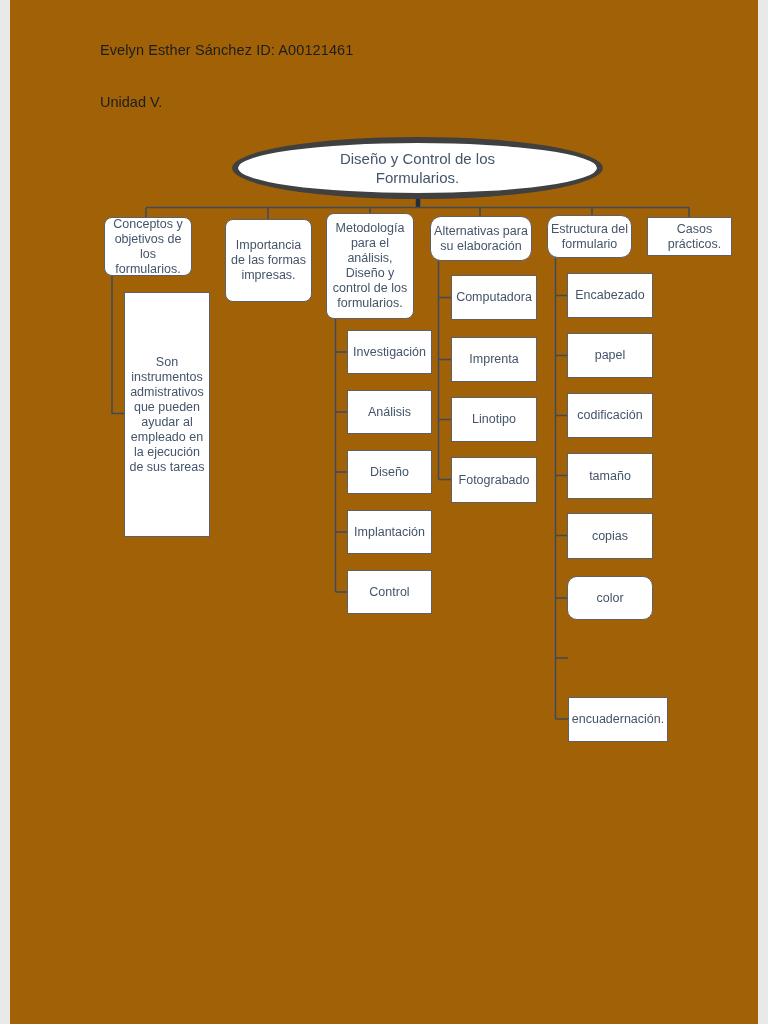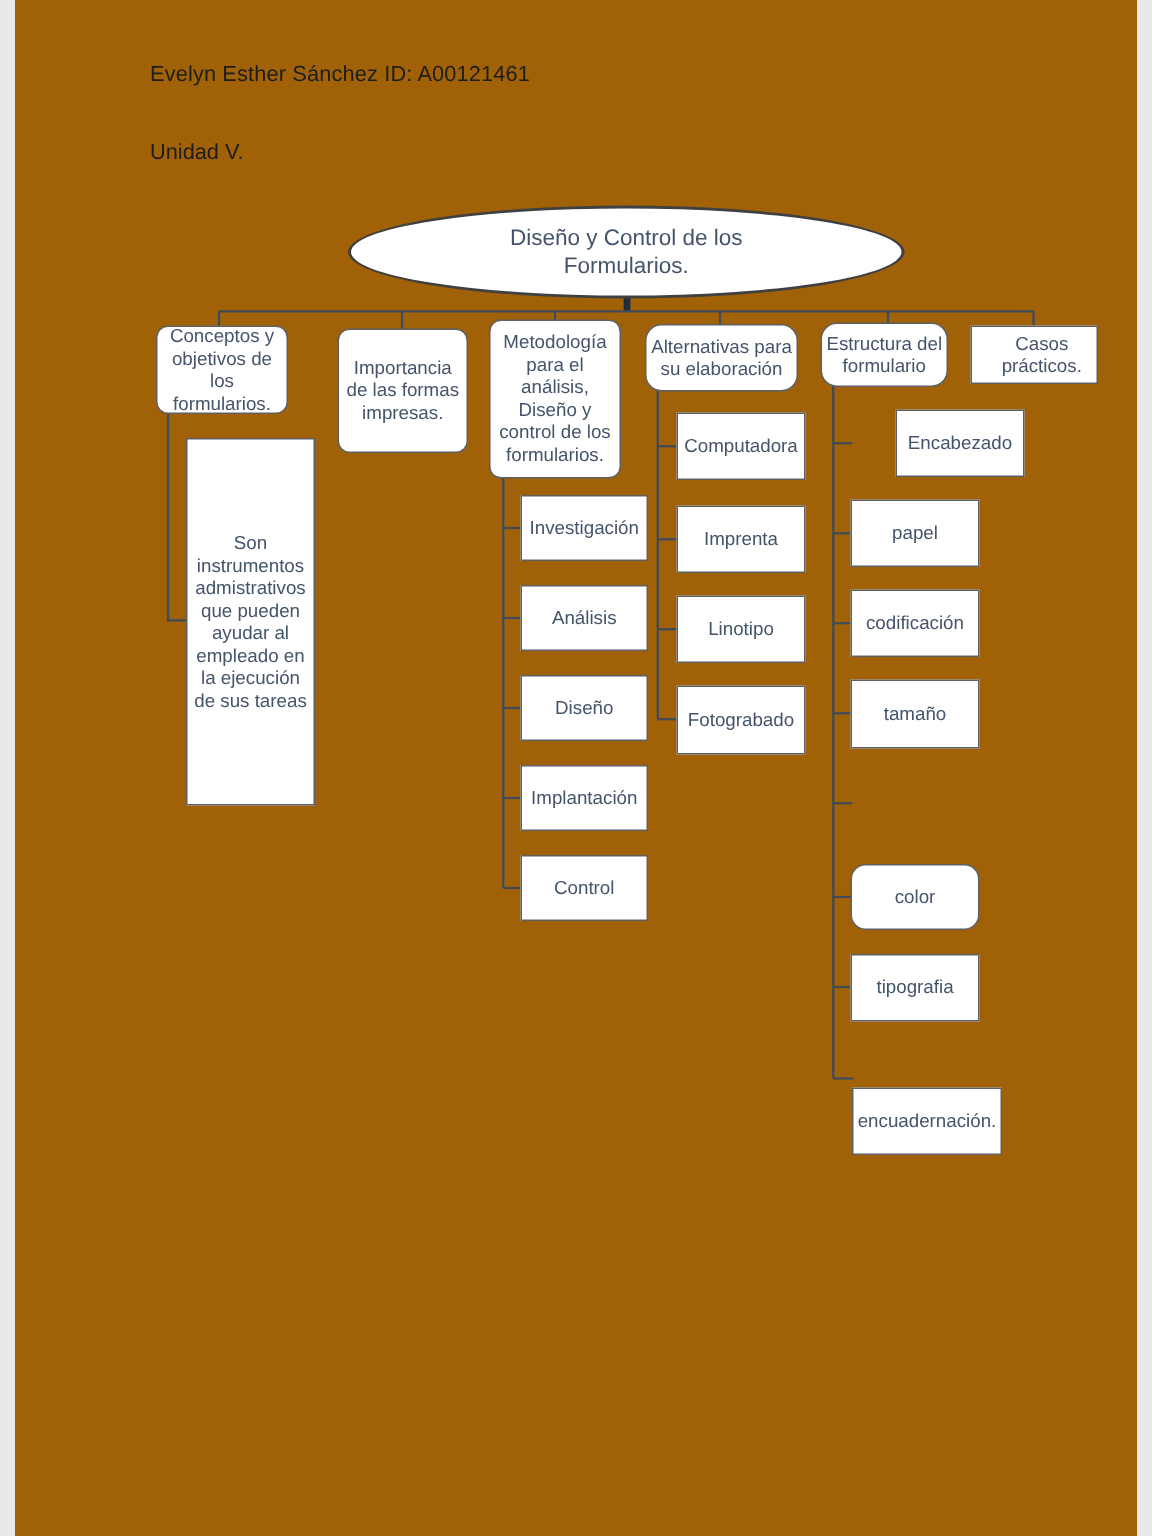--- a/index.html
+++ b/index.html
@@ -16,21 +16,21 @@
     position: absolute; left: 90px; top: 42px;
     font-size: 14.5px; color: #1d1d1d; letter-spacing: .1px;
   }
   .unit-line {
     position: absolute; left: 90px; top: 94px;
     font-size: 14.5px; color: #1d1d1d;
   }
   .connectors { position: absolute; left: 0; top: 0; }
   .root-ellipse {
     position: absolute; left: 222px; top: 137px; width: 371px; height: 62px;
-    border: 2px solid #404040; border-radius: 50%;
+    border: 6px solid #404040; border-radius: 50%;
     display: flex; align-items: center; justify-content: center;
     background: #ffffff;
   }
   .root-ellipse .root-label {
     font-size: 15px; line-height: 1.3; color: #44546A;
     text-align: center; white-space: pre-line; font-weight: 400;
   }
   .node {
     position: absolute;
     border: 1.6px solid #5f6066;
@@ -132,21 +132,21 @@
   <div class="node" style="left:337px;top:390px;width:85px;height:44px;">Análisis</div>
   <div class="node" style="left:337px;top:450px;width:85px;height:44px;">Diseño</div>
   <div class="node" style="left:337px;top:510px;width:85px;height:44px;">Implantación</div>
   <div class="node" style="left:337px;top:570px;width:85px;height:44px;">Control</div>
 
   <div class="node" style="left:441px;top:275px;width:86px;height:45px;">Computadora</div>
   <div class="node" style="left:441px;top:337px;width:86px;height:45px;">Imprenta</div>
   <div class="node" style="left:441px;top:397px;width:86px;height:45px;">Linotipo</div>
   <div class="node" style="left:441px;top:457px;width:86px;height:46px;">Fotograbado</div>
 
-  <div class="node" style="left:557px;top:273px;width:86px;height:45px;margin-left:30px;">Encabezado</div>
+  <div class="node" style="left:557px;top:273px;width:86px;height:45px;">Encabezado</div>
   <div class="node" style="left:557px;top:333px;width:86px;height:45px;">papel</div>
   <div class="node" style="left:557px;top:393px;width:86px;height:45px;">codificación</div>
   <div class="node" style="left:557px;top:453px;width:86px;height:46px;">tamaño</div>
+  <div class="node" style="left:557px;top:513px;width:86px;height:46px;">copias</div>
   <div class="node" style="left:557px;top:576px;width:86px;height:44px;border-radius:10px;">color</div>
-  <div class="node" style="left:557px;top:636px;width:86px;height:45px;">tipografia</div>
-  <div class="node" style="left:558px;top:697px;width:100px;height:45px;margin-top:28px;">encuadernación.</div>
+  <div class="node" style="left:558px;top:697px;width:100px;height:45px;">encuadernación.</div>
 
 </div>
 
 </body></html>

